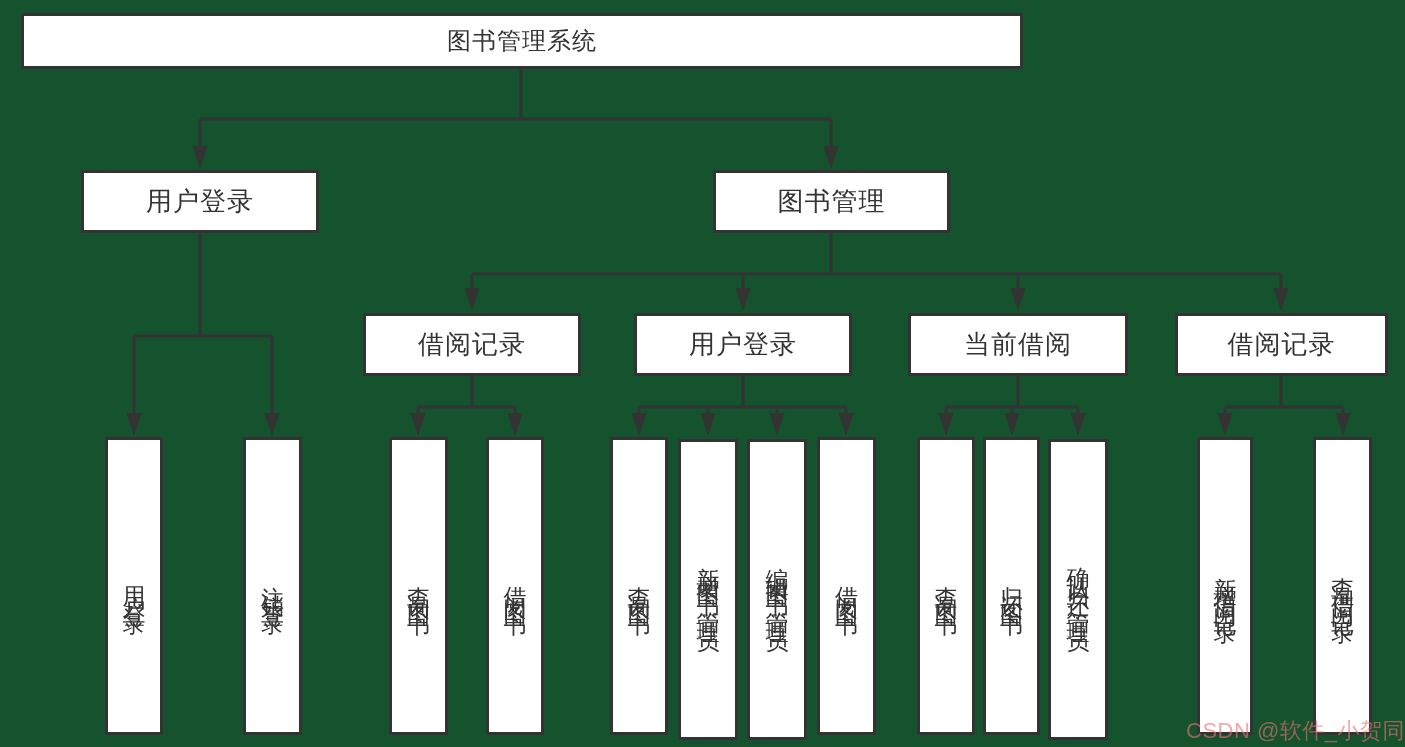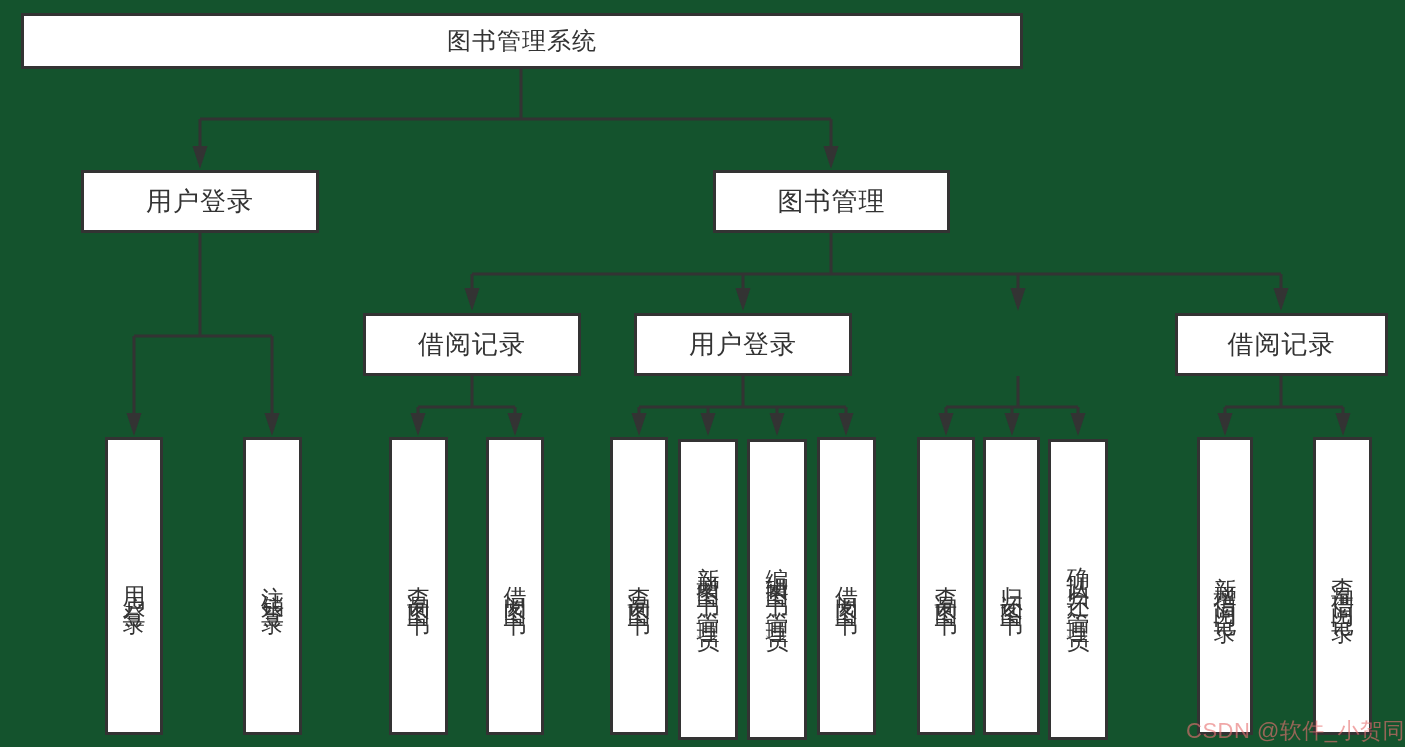--- a/index.html
+++ b/index.html
@@ -101,20 +101,21 @@
     </g>
   </svg>
 
   <div class="node root" style="left:21px; top:13px; width:1002px; height:56px;">图书管理系统</div>
 
   <div class="node level" style="left:81px; top:170px; width:238px; height:63px;">用户登录</div>
   <div class="node level" style="left:713px; top:170px; width:237px; height:63px;">图书管理</div>
 
   <div class="node level" style="left:363px; top:313px; width:218px; height:63px;">借阅记录</div>
   <div class="node level" style="left:634px; top:313px; width:218px; height:63px;">用户登录</div>
+  <div class="node level" style="left:908px; top:313px; width:220px; height:63px;">当前借阅</div>
   <div class="node level" style="left:1175px; top:313px; width:213px; height:63px;">借阅记录</div>
 
   <div class="node leaf" style="left:105px; top:437px; width:58px; height:298px;">用户登录</div>
   <div class="node leaf" style="left:243px; top:437px; width:59px; height:298px;">注销登录</div>
 
   <div class="node leaf" style="left:389px; top:437px; width:59px; height:298px;">查询图书</div>
   <div class="node leaf" style="left:486px; top:437px; width:58px; height:298px;">借阅图书</div>
 
   <div class="node leaf" style="left:610px; top:437px; width:58px; height:298px;">查询图书</div>
   <div class="node leaf" style="left:678px; top:439px; width:60px; height:301px;">新增图书（管理员）</div>

